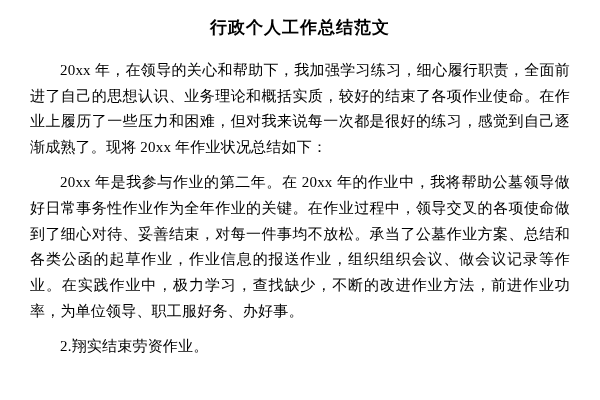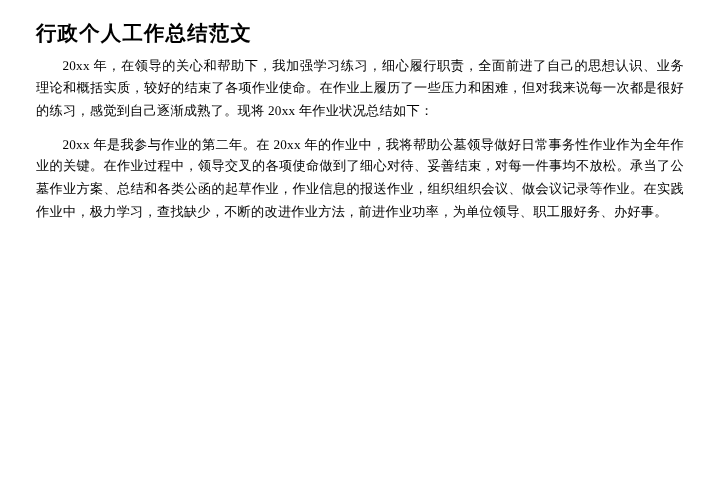--- a/index.html
+++ b/index.html
@@ -15,40 +15,41 @@
     overflow: hidden;
   }
   .page {
     width: 600px;
     height: 400px;
     box-sizing: border-box;
     padding: 10px 30px 0 30px;
     background: #ffffff;
   }
   .doc-title {
-    text-align: left;
+    text-align: center;
     font-size: 17px;
     font-weight: bold;
     letter-spacing: 1px;
-    margin: 6px 0 6px 0;
+    margin: 6px 0 18px 0;
     line-height: 1.4;
   }
   .para {
-    font-size: 11px;
+    font-size: 15px;
     line-height: 1.72;
     text-align: justify;
     text-justify: inter-ideograph;
     margin: 0 0 9px 0;
     letter-spacing: 0.2px;
   }
   .indent {
     text-indent: 2em;
   }
 </style>
 </head>
 <body>
 
 <div class="page">
   <div class="doc-title">行政个人工作总结范文</div>
 
   <p class="para indent">20xx 年，在领导的关心和帮助下，我加强学习练习，细心履行职责，全面前进了自己的思想认识、业务理论和概括实质，较好的结束了各项作业使命。在作业上履历了一些压力和困难，但对我来说每一次都是很好的练习，感觉到自己逐渐成熟了。现将 20xx 年作业状况总结如下：</p>
   <p class="para indent">20xx 年是我参与作业的第二年。在 20xx 年的作业中，我将帮助公墓领导做好日常事务性作业作为全年作业的关键。在作业过程中，领导交叉的各项使命做到了细心对待、妥善结束，对每一件事均不放松。承当了公墓作业方案、总结和各类公函的起草作业，作业信息的报送作业，组织组织会议、做会议记录等作业。在实践作业中，极力学习，查找缺少，不断的改进作业方法，前进作业功率，为单位领导、职工服好务、办好事。</p>
+  <p class="para indent">2.翔实结束劳资作业。</p>
 </div>
 
 </body></html>

